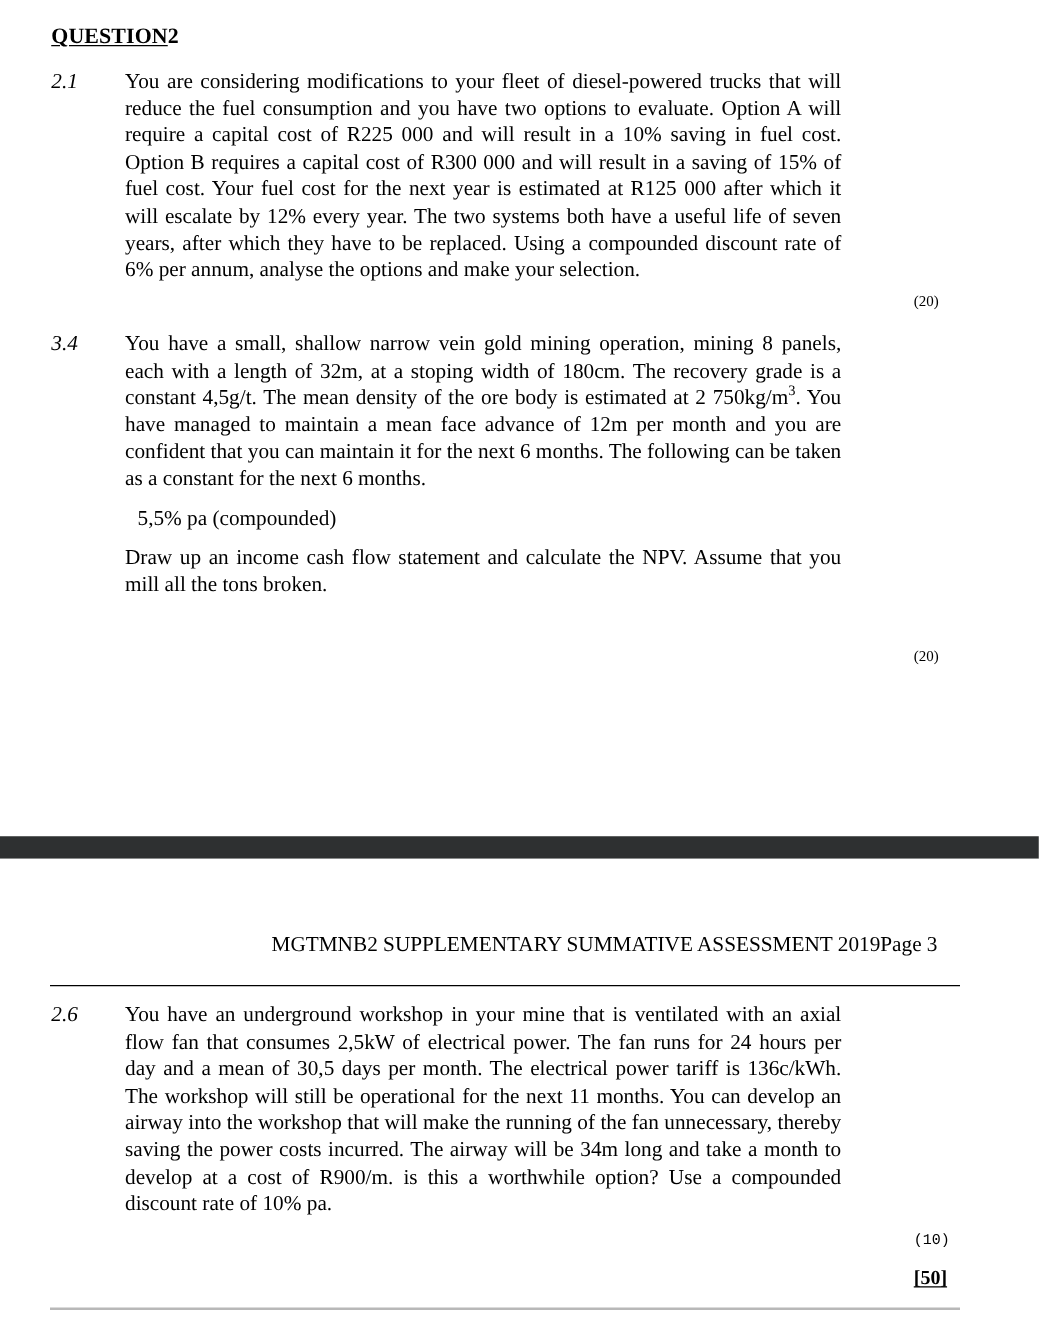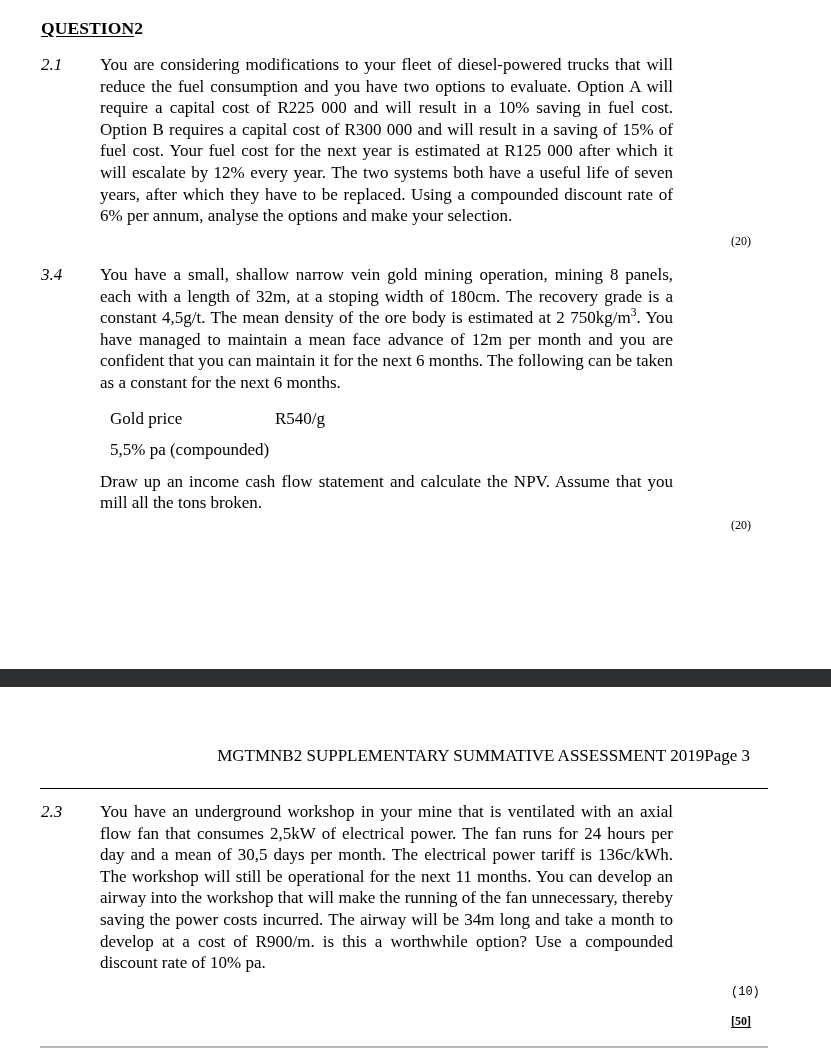--- a/index.html
+++ b/index.html
@@ -153,21 +153,21 @@
     position: absolute;
     left: 40px;
     top: 359px;
     width: 728px;
     height: 0;
     border-top: 2px solid #b8b8b8;
   }
 
   .total-marks {
     position: absolute;
-    font-size: 12px;
+    font-size: 16px;
     font-weight: bold;
     text-decoration: underline;
     text-underline-offset: 2px;
     white-space: nowrap;
   }
 </style>
 </head>
 <body>
 
 <div class="page">
@@ -181,24 +181,20 @@
     <div class="item" style="top:54px;">
       <span class="num">2.1</span>
       <div class="body">You are considering modifications to your fleet of diesel-powered trucks that will reduce the fuel consumption and you have two options to evaluate. Option A will require a capital cost of R225 000 and will result in a 10% saving in fuel cost. Option B requires a capital cost of R300 000 and will result in a saving of 15% of fuel cost. Your fuel cost for the next year is estimated at R125 000 after which it will escalate by 12% every year. The two systems both have a useful life of seven years, after which they have to be replaced. Using a compounded discount rate of 6% per annum, analyse the options and make your selection.</div>
     </div>
     <div class="marks" style="left:731px; top:231px;">(20)</div>
 
     <div class="item" style="top:264px;">
       <span class="num">3.4</span>
       <div class="body"><span>You have a small, shallow narrow vein gold mining operation, mining 8 panels, each with a length of 32m, at a stoping width of 180cm. The recovery grade is a constant 4,5g/t. The mean density of the ore body is estimated at 2 750kg/m</span><span class="sup">3</span><span>. You have managed to maintain a mean face advance of 12m per month and you are confident that you can maintain it for the next 6 months. The following can be taken as a constant for the next 6 months.</span></div>
 
-      <div class="datarow" style="margin-top:14px;">
-        <span class="label">Gold price</span>
-        <span class="value">R540/g</span>
-      </div>
       <div class="datarow" style="margin-top:10px;">
         <span class="value">5,5% pa (compounded)</span>
       </div>
 
       <div class="body lastline-natural" style="margin-top:10px;">Draw up an income cash flow statement and calculate the NPV. Assume that you mill all the tons broken.</div>
     </div>
     <div class="marks" style="left:731px; top:515px;">(20)</div>
 
   </div>
 
@@ -207,21 +203,21 @@
   <div class="sheet-bottom">
 
     <div class="running-head">
       <span class="rh-left">MGTMNB2 SUPPLEMENTARY SUMMATIVE ASSESSMENT 2019</span>
       <span class="rh-right">Page 3</span>
     </div>
 
     <div class="rule-head"></div>
 
     <div class="item" style="top:114px;">
-      <span class="num">2.3</span>
+      <span class="num">2.6</span>
       <div class="body">You have an underground workshop in your mine that is ventilated with an axial flow fan that consumes 2,5kW of electrical power. The fan runs for 24 hours per day and a mean of 30,5 days per month. The electrical power tariff is 136c/kWh. The workshop will still be operational for the next 11 months. You can develop an airway into the workshop that will make the running of the fan unnecessary, thereby saving the power costs incurred. The airway will be 34m long and take a month to develop at a cost of R900/m. is this a worthwhile option? Use a compounded discount rate of 10% pa.</div>
     </div>
     <div class="marks" style="left:731px; top:295px;font-family:Liberation Mono, monospace;">(10)</div>
 
     <div class="total-marks" style="left:731px; top:327px;">[50]</div>
 
     <div class="rule-foot"></div>
 
   </div>
 

